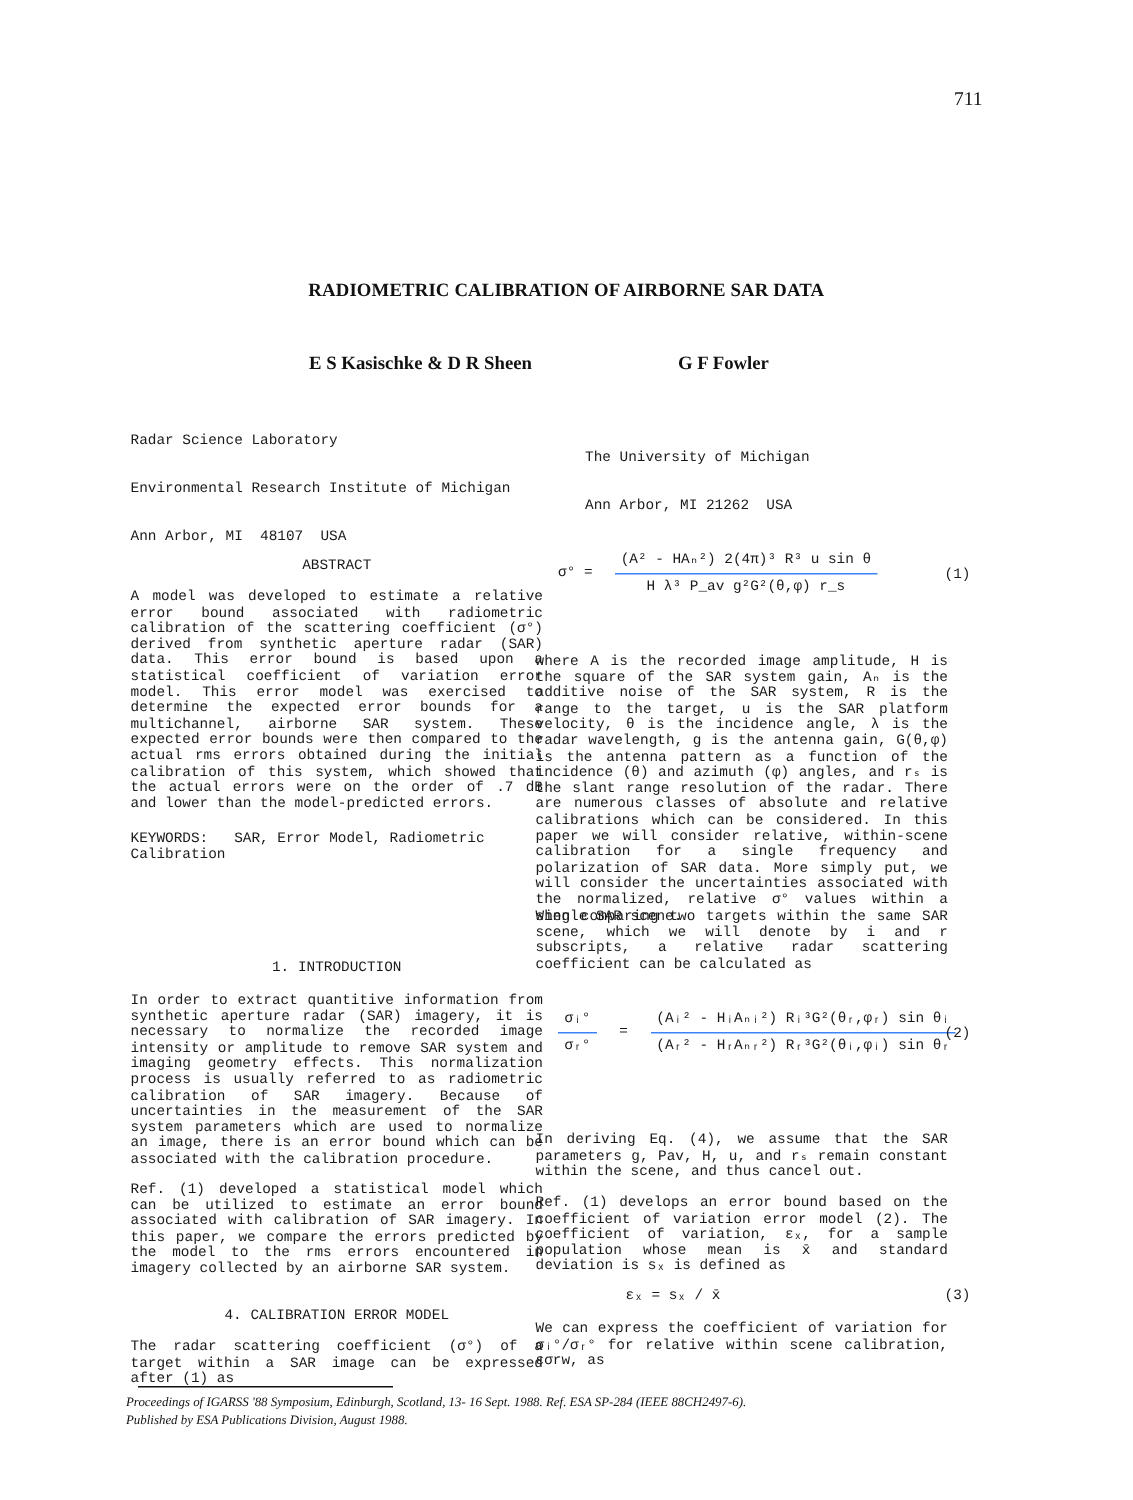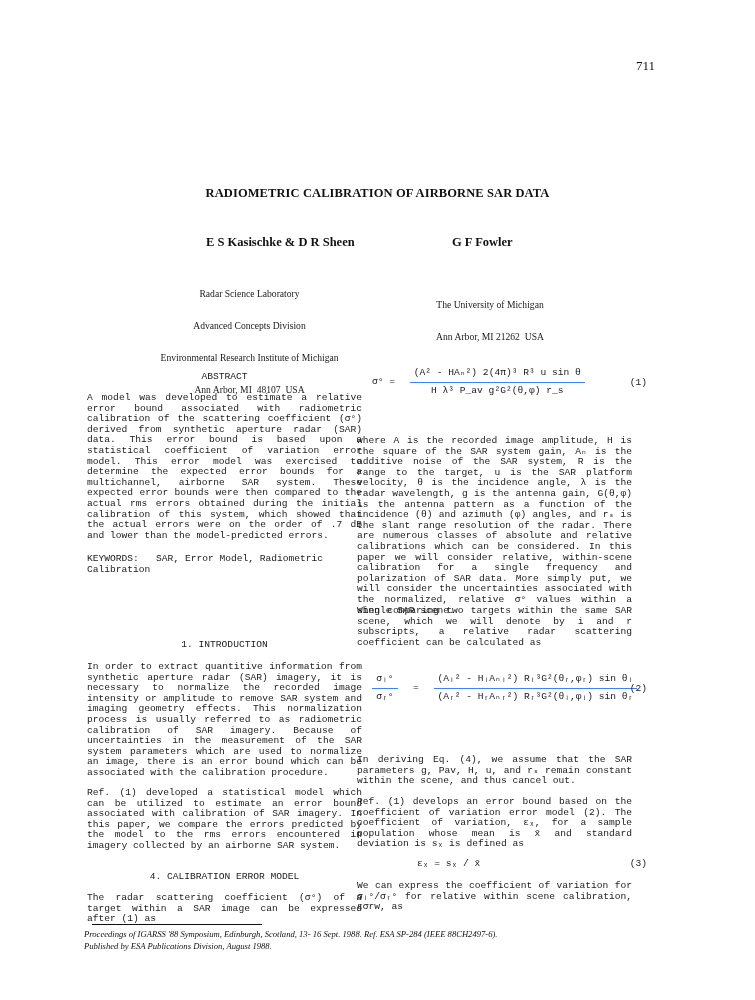--- a/index.html
+++ b/index.html
@@ -3,21 +3,21 @@
 <meta charset="utf-8">
 <style>
   html, body { margin: 0; padding: 0; background: #ffffff; }
   body { width: 755px; height: 1000px; position: relative; overflow: hidden; color: #111; }
   .abs { position: absolute; }
   .mono { font-family: "Liberation Mono", "DejaVu Sans Mono", monospace; font-size: 9.6px; line-height: 10.6px; color: #1a1a1a; }
   .serif { font-family: "Liberation Serif", "DejaVu Serif", serif; }
   .page-num { right: 100px; top: 58px; font-size: 13px; }
   .title { left: 0; width: 755px; top: 186px; text-align: center; font-weight: bold; font-size: 12.5px; letter-spacing: 0.1px; }
   .authors { font-weight: bold; font-size: 12.5px; top: 235px; }
-  .affil { text-align: center; white-space: pre; font-family: Liberation Serif, serif; }
+  .affil { white-space: pre; }
   .col { width: 275px; }
   .left { left: 87px; }
   .right { left: 357px; }
   .just { text-align: justify; text-align-last: left; }
   .heading { text-align: center; }
   .eq { white-space: nowrap; }
   .frac { display: inline-block; text-align: center; vertical-align: middle; }
   .frac .num { border-bottom: 1px solid #3b82f6; padding: 0 4px 3px 4px; }
   .frac .den { padding: 3px 4px 0 4px; }
   .rule { left: 92px; top: 924px; width: 170px; border-top: 1px solid #111; }
@@ -28,21 +28,20 @@
 
 <div class="abs serif page-num">711</div>
 
 <div class="abs serif title">RADIOMETRIC CALIBRATION OF AIRBORNE SAR DATA</div>
 
 <div class="abs serif authors" style="left:206px;">E S Kasischke &amp; D R Sheen</div>
 <div class="abs serif authors" style="left:452px;">G F Fowler</div>
 
 <div class="abs mono affil" style="left:87px; width:325px; top:268px;">
   <div>Radar Science Laboratory</div>
-  <div>Advanced Concepts Division</div>
   <div>Environmental Research Institute of Michigan</div>
   <div>Ann Arbor, MI  48107  USA</div>
 </div>
 <div class="abs mono affil" style="left:390px; width:200px; top:279px;">
   <div>The University of Michigan</div>
   <div>Ann Arbor, MI 21262  USA</div>
 </div>
 
 <div class="abs mono col left heading" style="top:372px;">ABSTRACT</div>
 <div class="abs mono col left just" style="top:393px;">A model was developed to estimate a relative error bound associated with radiometric calibration of the scattering coefficient (σ°) derived from synthetic aperture radar (SAR) data. This error bound is based upon a statistical coefficient of variation error model. This error model was exercised to determine the expected error bounds for a multichannel, airborne SAR system. These expected error bounds were then compared to the actual rms errors obtained during the initial calibration of this system, which showed that the actual errors were on the order of .7 dB and lower than the model-predicted errors.</div>

